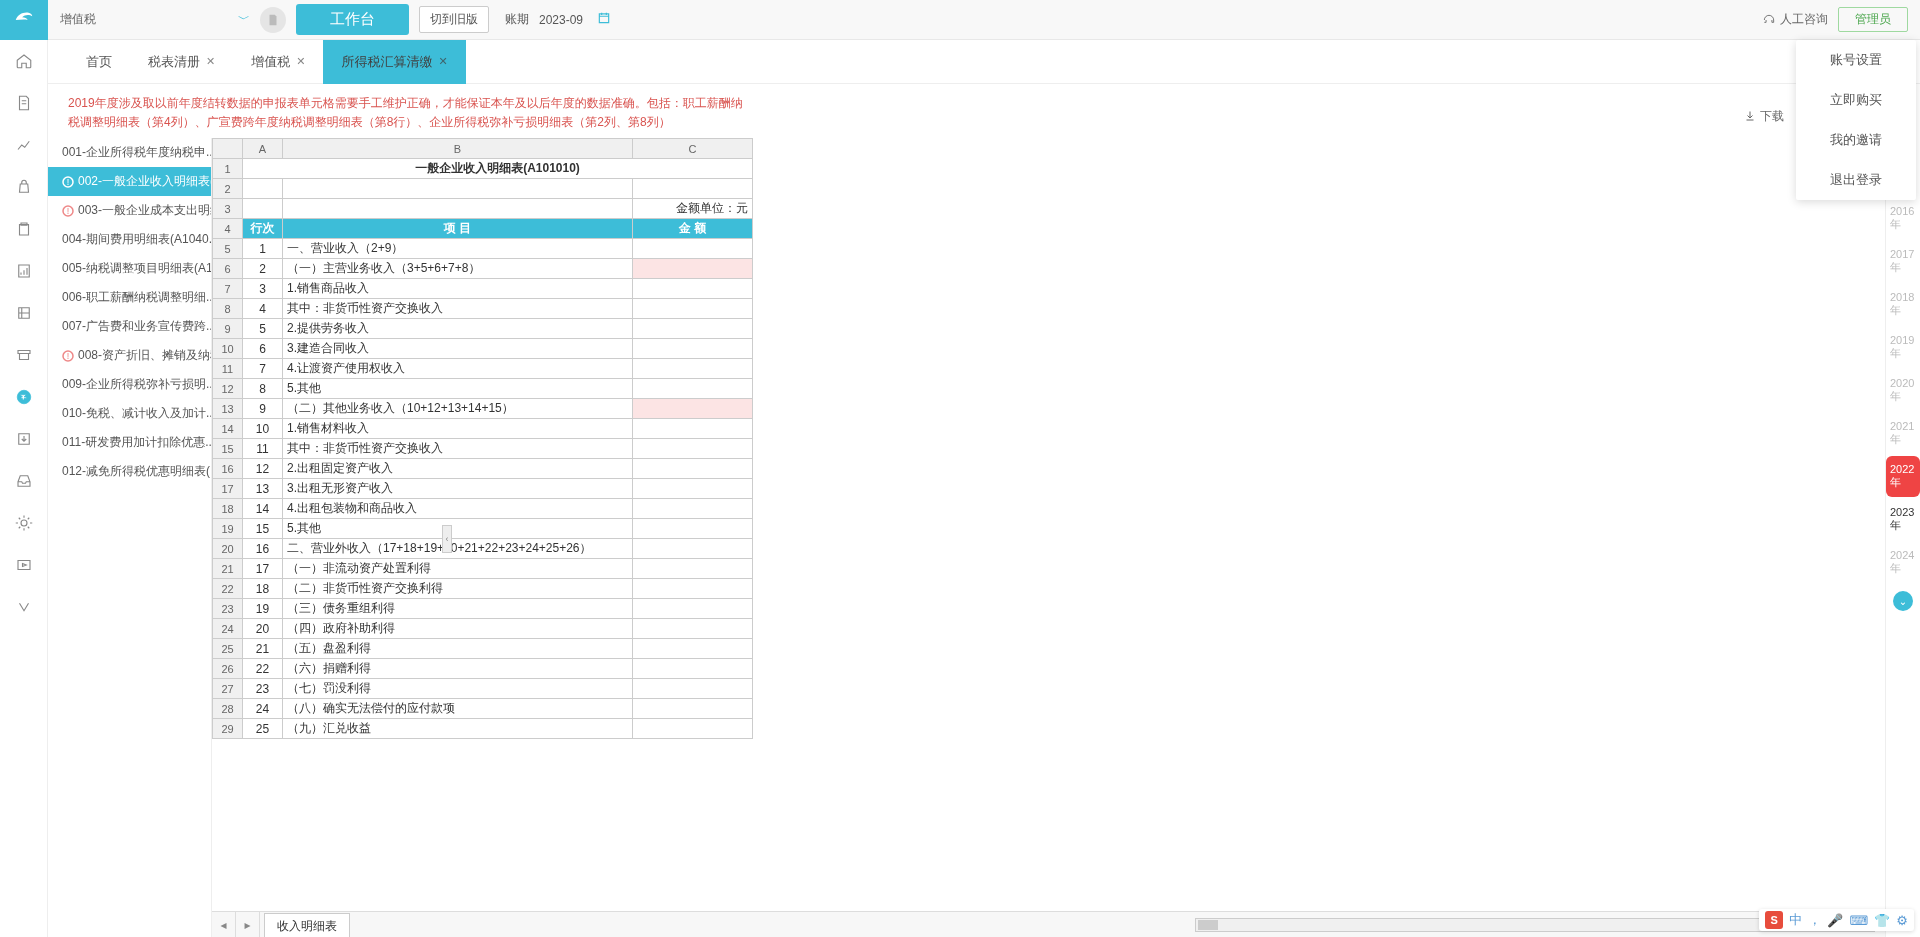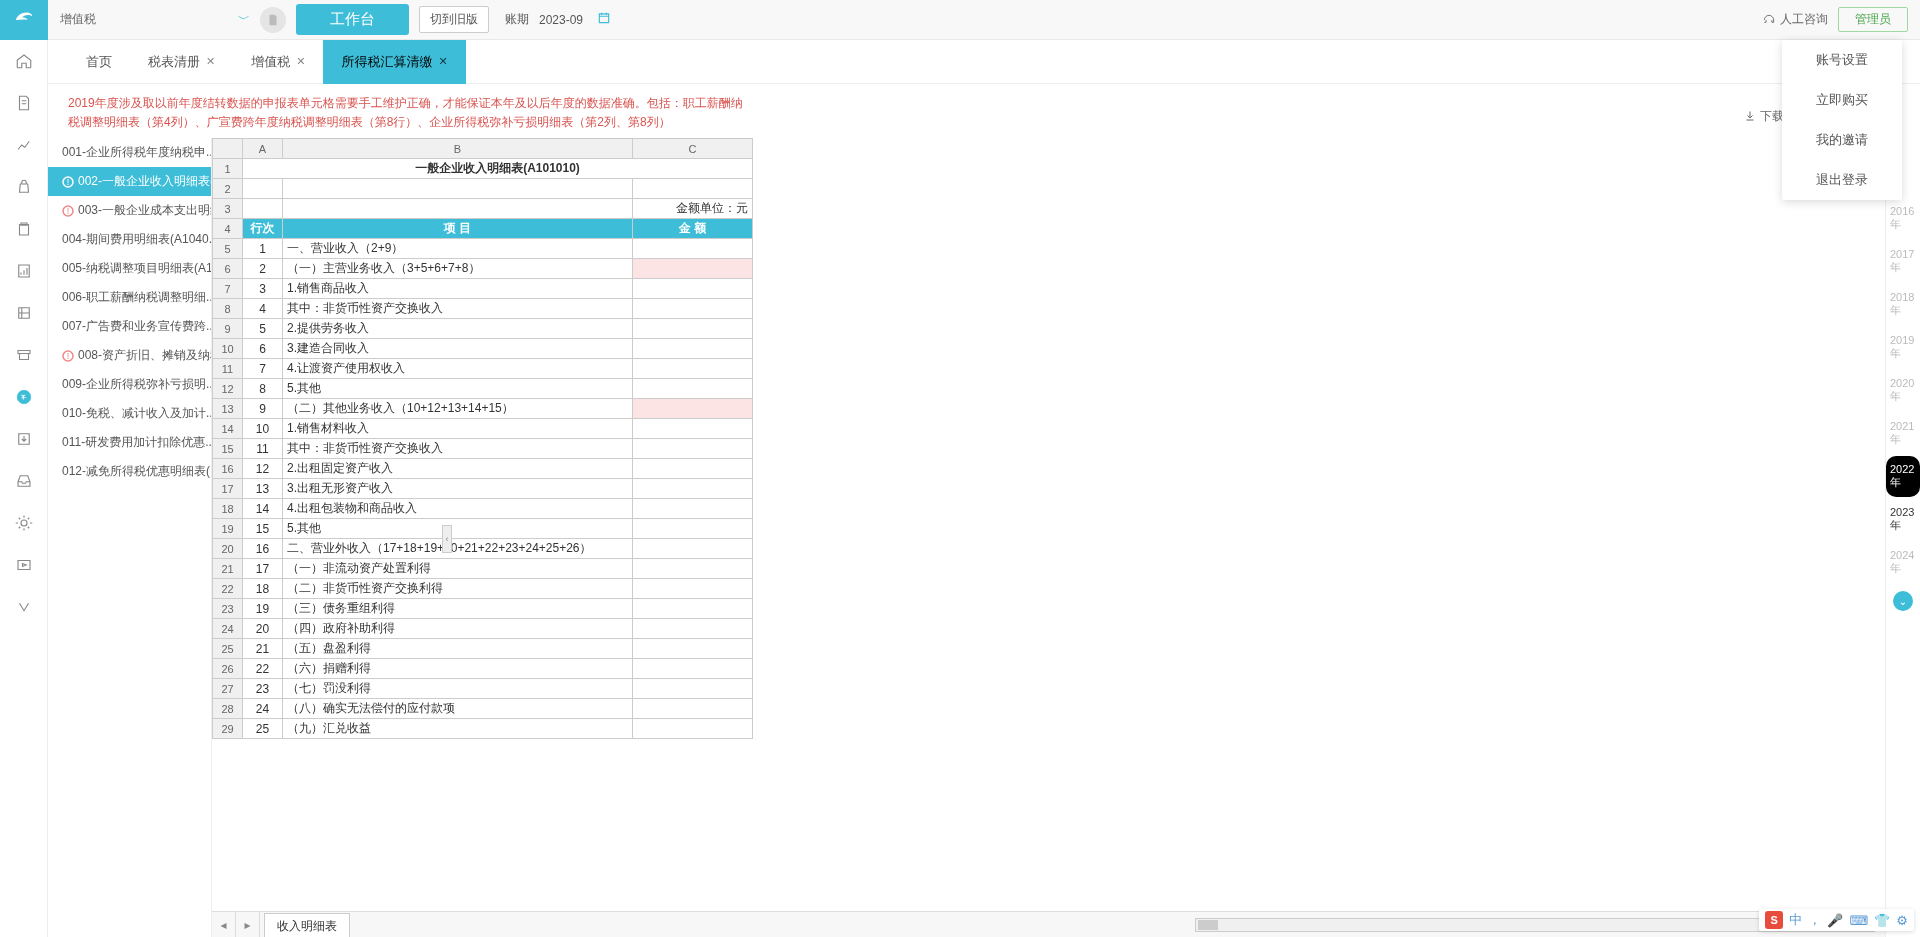--- a/index.html
+++ b/index.html
@@ -26,27 +26,27 @@
 .btn-primary { background: #3dbdd8; color: #fff; border: none; padding: 6px 34px; border-radius: 3px; cursor: pointer; font-size: 15px; }
 .btn-outline { background: #fff; border: 1px solid #ccc; padding: 4px 10px; border-radius: 2px; cursor: pointer; font-size: 12px; color: #555; }
 .period-label { color: #555; margin-left: 6px; }
 .period-value { color: #555; }
 .cal-icon { color: #3dbdd8; margin-left: 4px; }
 .header-spacer { flex: 1; }
 .header-link { display: flex; align-items: center; gap: 4px; color: #666; cursor: pointer; font-size: 12px; }
 .admin-btn { border: 1px solid #9fd9a0; color: #4aa64c; padding: 3px 16px; border-radius: 2px; cursor: pointer; font-size: 12px; }
 
 
-.user-menu { position: absolute; right: 18px; top: 40px; width: 120px; background: #fff; box-shadow: 0 2px 10px rgba(0,0,0,0.15); border-radius: 2px; z-index: 100; }
+.user-menu { position: absolute; right: 4px; top: 40px; width: 120px; background: #fff; box-shadow: 0 2px 10px rgba(0,0,0,0.15); border-radius: 2px; z-index: 100; }
 .user-menu-item { padding: 11px 16px; text-align: center; color: #555; cursor: pointer; font-size: 13px; }
 
 
 .tabs { height: 44px; display: flex; align-items: center; border-bottom: 1px solid #eee; padding-left: 20px; }
 .tab { padding: 0 18px; height: 44px; display: flex; align-items: center; gap: 6px; color: #555; cursor: pointer; font-size: 13px; position: relative; }
-.tab.active { background: #3dbdd8; color: #000000; }
+.tab.active { background: #3dbdd8; color: #404040; }
 .tab-close { font-size: 11px; opacity: 0.7; cursor: pointer; }
 
 
 .action-bar { display: flex; align-items: center; padding: 10px 20px 6px 20px; gap: 16px; }
 .notice { color: #d9534f; font-size: 12px; line-height: 1.6; max-width: 680px; }
 .action-right { margin-left: auto; display: flex; align-items: center; gap: 18px; padding-top: 6px; }
 .action-btn { display: flex; align-items: center; gap: 4px; color: #666; cursor: pointer; font-size: 12px; }
 
 
 .content { flex: 1; display: flex; min-height: 0; position: relative; }
@@ -85,21 +85,21 @@
 .sheet-tabs { height: 26px; border-top: 1px solid #ddd; display: flex; align-items: center; background: #f7f7f7; font-size: 12px; }
 .sheet-nav { width: 24px; text-align: center; color: #888; cursor: pointer; border-right: 1px solid #ddd; height: 100%; line-height: 26px; }
 .sheet-tab { padding: 0 12px; background: #fff; border: 1px solid #ccc; border-bottom: none; height: 24px; line-height: 24px; margin-left: 4px; cursor: pointer; }
 .sheet-hscroll { margin-left: auto; width: 680px; height: 14px; border: 1px solid #ccc; background: #f0f0f0; position: relative; margin-right: 10px; }
 .sheet-hscroll::before { content: ''; position: absolute; left: 2px; top: 1px; width: 20px; height: 10px; background: #ccc; }
 
 
 .year-rail { width: 35px; background: #fff; border-left: 1px solid #eee; display: flex; flex-direction: column; align-items: center; padding-top: 60px; gap: 2px; }
 .year-item { font-size: 11px; color: #bbb; padding: 7px 4px; cursor: pointer; border-radius: 10px; }
 .year-item.current { color: #333; }
-.year-item.active { background: #000000; color: #fff; }
+.year-item.active { background: #ef4444; color: #fff; border-radius: 6px; }
 .year-expand { width: 20px; height: 20px; background: #3dbdd8; border-radius: 50%; color: #fff; display: flex; align-items: center; justify-content: center; margin-top: 6px; cursor: pointer; font-size: 10px; }
 
 
 .ime-bar { position: fixed; bottom: 6px; right: 6px; display: flex; align-items: center; gap: 6px; background: #fff; padding: 2px 6px; border-radius: 3px; box-shadow: 0 1px 4px rgba(0,0,0,0.15); font-size: 12px; }
 .ime-logo { width: 18px; height: 18px; background: #e74c3c; color: #fff; border-radius: 3px; display: flex; align-items: center; justify-content: center; font-weight: bold; font-size: 11px; }
 .ime-i { color: #5b9bd5; font-size: 13px; }
 
 
 .expand-caret { position: absolute; left: 230px; top: 50%; width: 10px; height: 28px; background: #eee; border:1px solid #ccc; display:flex; align-items:center; justify-content:center; font-size:9px; color:#888; cursor:pointer;}
 </style>

